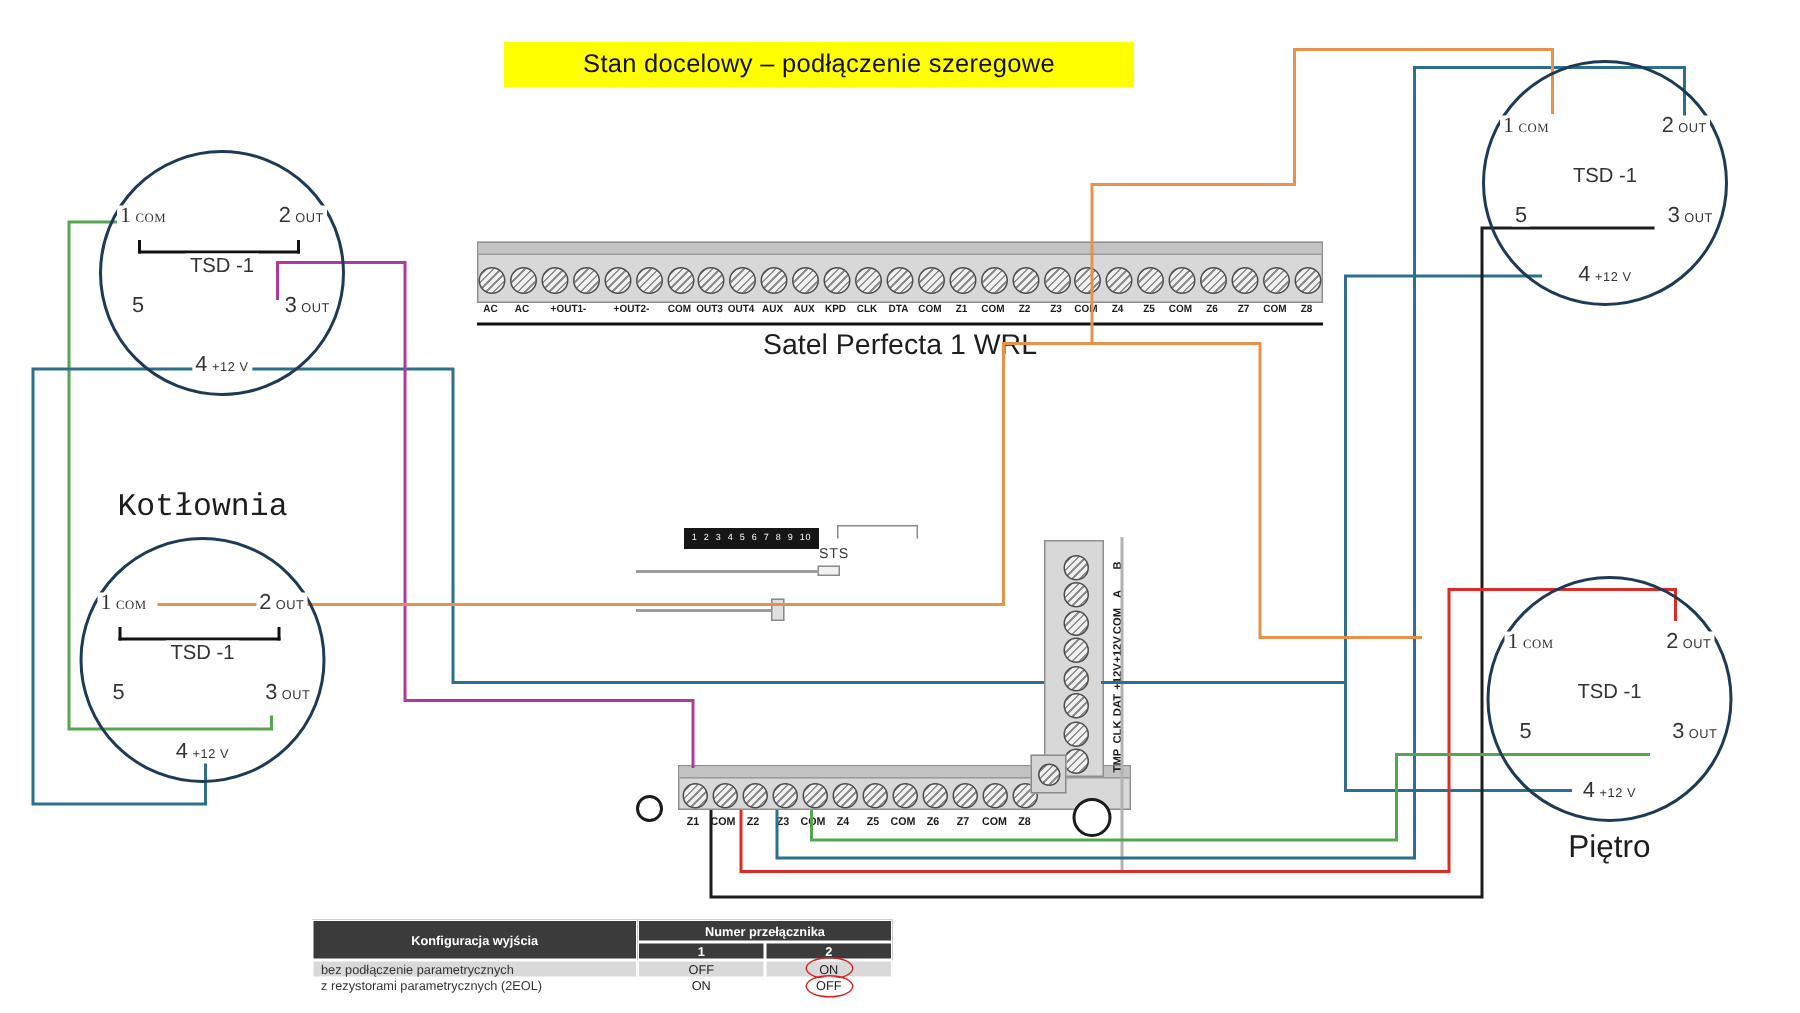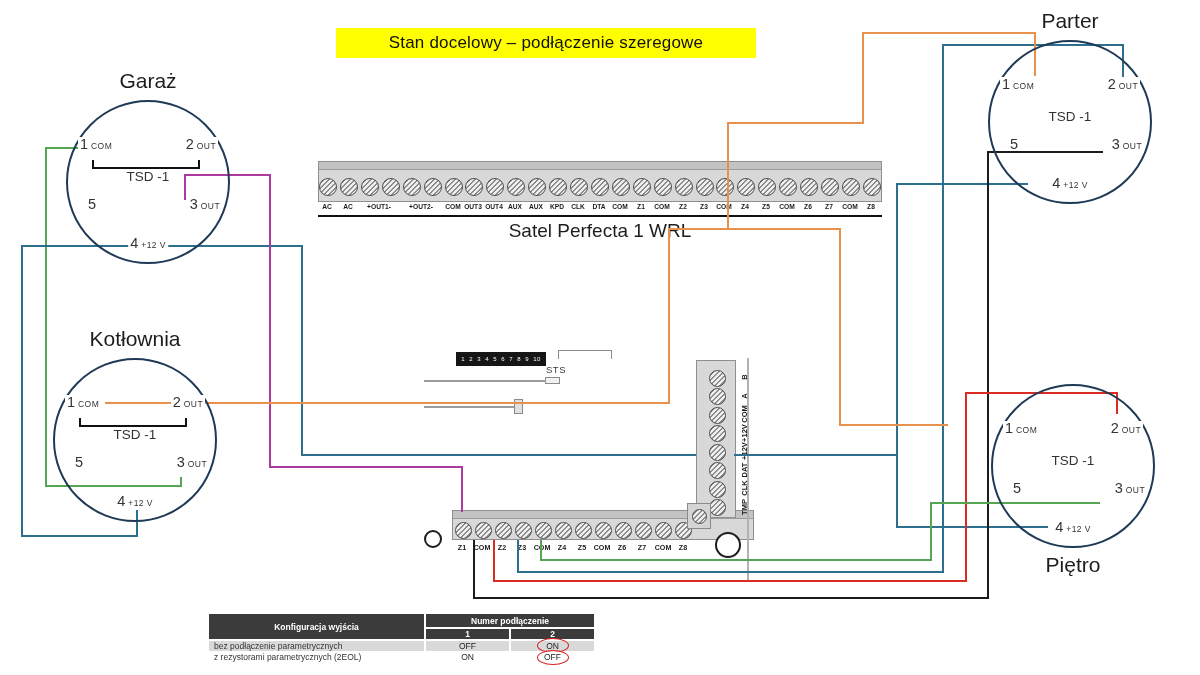--- a/index.html
+++ b/index.html
@@ -22,21 +22,21 @@
   .buslabel{position:absolute;width:34px;height:34px;display:flex;align-items:center;justify-content:center;
           transform:rotate(-90deg);font-size:7.5px;font-weight:bold;color:#1a1a1a;white-space:nowrap;}
   .section-title{position:absolute;font-size:19px;color:#1d1d1d;}
   
   .det{position:absolute;width:164px;height:164px;z-index:8;}
   .det-circle{position:absolute;left:0;top:0;right:0;bottom:0;border:2.2px solid #1F3A56;border-radius:50%;}
   .det-title{position:absolute;left:-28px;right:-28px;text-align:center;font-size:21px;color:#1d1d1d;}
   .det-pin{position:absolute;background:#fff;padding:0 2px;white-space:nowrap;color:#333;line-height:14px;}
   .det-num{font-size:14.5px;}
   .det-suf{font-size:8.5px;letter-spacing:.4px;margin-left:3px;}
-  .p1{left:12px;top:37px;} .p2{right:12px;top:37px;}
+  .p1{left:12px;top:37px;font-family:Liberation Serif, serif;} .p2{right:12px;top:37px;}
   .ptsd{position:absolute;left:50%;transform:translateX(-50%);top:69px;font-size:13.5px;background:#fff;padding:0 3px;color:#333;}
   .p5{left:20px;top:97px;font-size:14.5px;}
   .p3{right:8px;top:97px;} .p4{left:50%;transform:translateX(-50%);top:136px;}
   .det-bracket{position:absolute;left:26px;top:60px;width:108px;height:9px;box-sizing:border-box;
        border-left:2.5px solid #111;border-right:2.5px solid #111;border-bottom:2.5px solid #111;}
   
   #dip{left:456px;top:352px;width:90px;height:14px;background:#161616;color:#fff;
        display:flex;align-items:center;justify-content:center;font-size:6px;letter-spacing:.5px;word-spacing:2px;}
   #dip-bracket{left:558px;top:350px;width:54px;height:9px;box-sizing:border-box;
        border-top:1.5px solid #8a8a8a;border-left:1.5px solid #8a8a8a;border-right:1.5px solid #8a8a8a;}
@@ -202,43 +202,41 @@
       <polyline points="494,540 494,581 966,581 966,393 1117,393 1117,414" fill="none" stroke="#DA2C25" stroke-width="2"></polyline>
       <polyline points="541,540 541,560 931,560 931,503 1100,503" fill="none" stroke="#55A553" stroke-width="2"></polyline>
       <polyline points="185,200 185,175 270,175 270,467 462,467 462,512" fill="none" stroke="#AE3AA0" stroke-width="2"></polyline>
       <polyline points="1035,76 1035,33 863,33 863,123 728,123 728,229" fill="none" stroke="#E8914C" stroke-width="2"></polyline>
       <polyline points="105,403 669,403 669,229 840,229 840,425 948,425" fill="none" stroke="#E8914C" stroke-width="2"></polyline>
     </svg>
 
   <div id="detectors">
       <div class="det" style="left: 66px; top: 100px;">
         <div class="det-circle" style="border-color: rgb(31, 58, 86);"></div>
-        <div class="det-title" style="top: -31px;">Garaż</div>
         <div class="det-bracket"></div>
         <div class="det-pin p1"><span class="det-num">1</span><span class="det-suf">COM</span></div>
         <div class="det-pin p2"><span class="det-num">2</span><span class="det-suf">OUT</span></div>
         <div class="ptsd">TSD -1</div>
         <div class="det-pin p5"><span class="det-num">5</span></div>
         <div class="det-pin p3"><span class="det-num">3</span><span class="det-suf">OUT</span></div>
         <div class="det-pin p4"><span class="det-num">4</span><span class="det-suf">+12 V</span></div>
       </div>
       <div class="det" style="left: 53px; top: 358px;">
         <div class="det-circle" style="border-color: rgb(31, 58, 86);"></div>
-        <div class="det-title" style="top: -31px;">Kotłownia</div>
+        <div class="det-title" style="top: -31px; font-family: Liberation Mono, monospace;">Kotłownia</div>
         <div class="det-bracket"></div>
         <div class="det-pin p1"><span class="det-num">1</span><span class="det-suf">COM</span></div>
         <div class="det-pin p2"><span class="det-num">2</span><span class="det-suf">OUT</span></div>
         <div class="ptsd">TSD -1</div>
         <div class="det-pin p5"><span class="det-num">5</span></div>
         <div class="det-pin p3"><span class="det-num">3</span><span class="det-suf">OUT</span></div>
         <div class="det-pin p4"><span class="det-num">4</span><span class="det-suf">+12 V</span></div>
       </div>
       <div class="det" style="left: 988px; top: 40px;">
         <div class="det-circle" style="border-color: rgb(31, 58, 86);"></div>
-        <div class="det-title" style="top: -31px;">Parter</div>
         <div class="det-pin p1"><span class="det-num">1</span><span class="det-suf">COM</span></div>
         <div class="det-pin p2"><span class="det-num">2</span><span class="det-suf">OUT</span></div>
         <div class="ptsd">TSD -1</div>
         <div class="det-pin p5"><span class="det-num">5</span></div>
         <div class="det-pin p3"><span class="det-num">3</span><span class="det-suf">OUT</span></div>
         <div class="det-pin p4"><span class="det-num">4</span><span class="det-suf">+12 V</span></div>
       </div>
       <div class="det" style="left: 991px; top: 384px;">
         <div class="det-circle" style="border-color: rgb(31, 58, 86);"></div>
         <div class="det-title" style="top: 169px;">Piętro</div>
@@ -246,21 +244,21 @@
         <div class="det-pin p2"><span class="det-num">2</span><span class="det-suf">OUT</span></div>
         <div class="ptsd">TSD -1</div>
         <div class="det-pin p5"><span class="det-num">5</span></div>
         <div class="det-pin p3"><span class="det-num">3</span><span class="det-suf">OUT</span></div>
         <div class="det-pin p4"><span class="det-num">4</span><span class="det-suf">+12 V</span></div>
       </div>
     </div>
 
   <div id="cfg-table" class="abs">
       <div class="tc dark" style="left: 0px; top: 0px; width: 217px; height: 27px;">Konfiguracja wyjścia</div>
-      <div class="tc dark" style="left: 217px; top: 0px; width: 170px; height: 15px;">Numer podłączenie</div>
+      <div class="tc dark" style="left: 217px; top: 0px; width: 170px; height: 15px;">Numer przełącznika</div>
       <div class="tc dark" style="left: 217px; top: 15px; width: 85px; height: 12px;">1</div>
       <div class="tc dark" style="left: 302px; top: 15px; width: 85px; height: 12px;">2</div>
       <div class="tc left" style="left: 0px; top: 27px; width: 217px; height: 11.5px; background: rgb(217, 217, 217);">bez podłączenie parametrycznych</div>
       <div class="tc " style="left: 217px; top: 27px; width: 85px; height: 11.5px; background: rgb(217, 217, 217);">OFF</div>
       <div class="tc " style="left: 302px; top: 27px; width: 85px; height: 11.5px; background: rgb(217, 217, 217);">
         <span class="ellipse" style="border-color: rgb(217, 32, 32);">ON</span>
       </div>
       <div class="tc left" style="left: 0px; top: 38.5px; width: 217px; height: 11.5px; background: rgb(255, 255, 255);">z rezystorami parametrycznych (2EOL)</div>
       <div class="tc " style="left: 217px; top: 38.5px; width: 85px; height: 11.5px; background: rgb(255, 255, 255);">ON</div>
       <div class="tc " style="left: 302px; top: 38.5px; width: 85px; height: 11.5px; background: rgb(255, 255, 255);">

